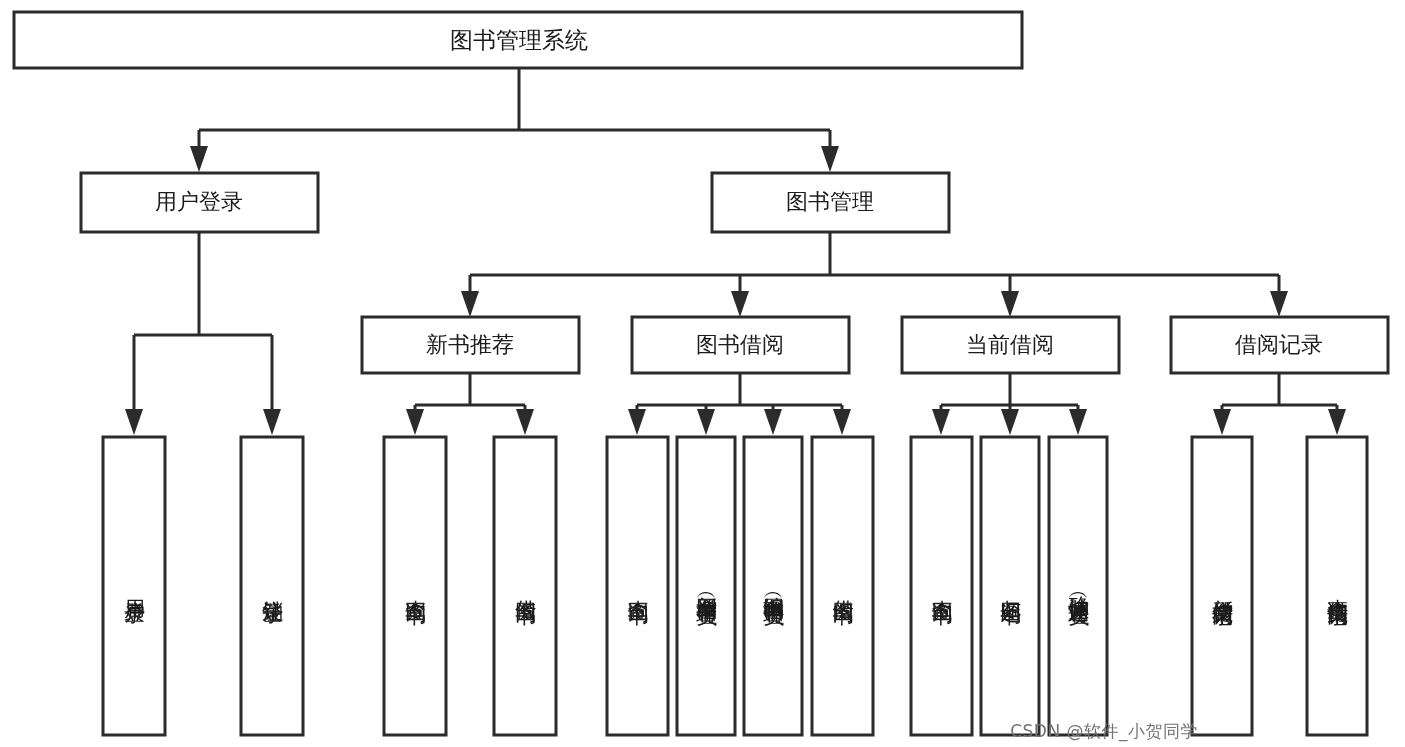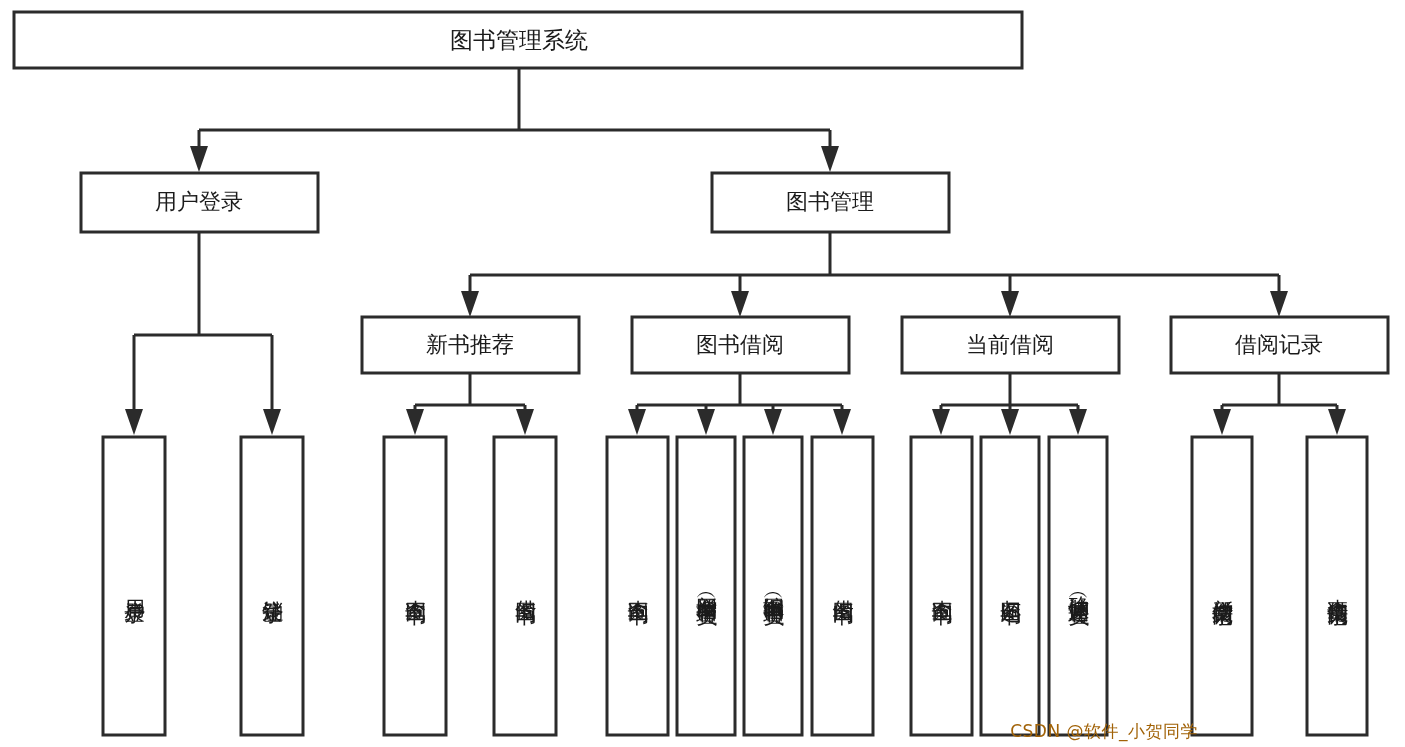--- a/index.html
+++ b/index.html
@@ -67,21 +67,21 @@
     color: #1b1b1b;
     white-space: nowrap;
     pointer-events: none;
   }
   .watermark {
     position: absolute;
     right: 8px;
     bottom: 4px;
     font-family: "DejaVu Sans", "Liberation Sans", sans-serif;
     font-size: 17px;
-    color: #a16207;
+    color: #737373;
     letter-spacing: 0.5px;
     white-space: nowrap;
   }
 </style>
 </head>
 <body>
 
 <div id="diagram-root">
 
   <svg id="flow" viewBox="0 0 1405 747">

